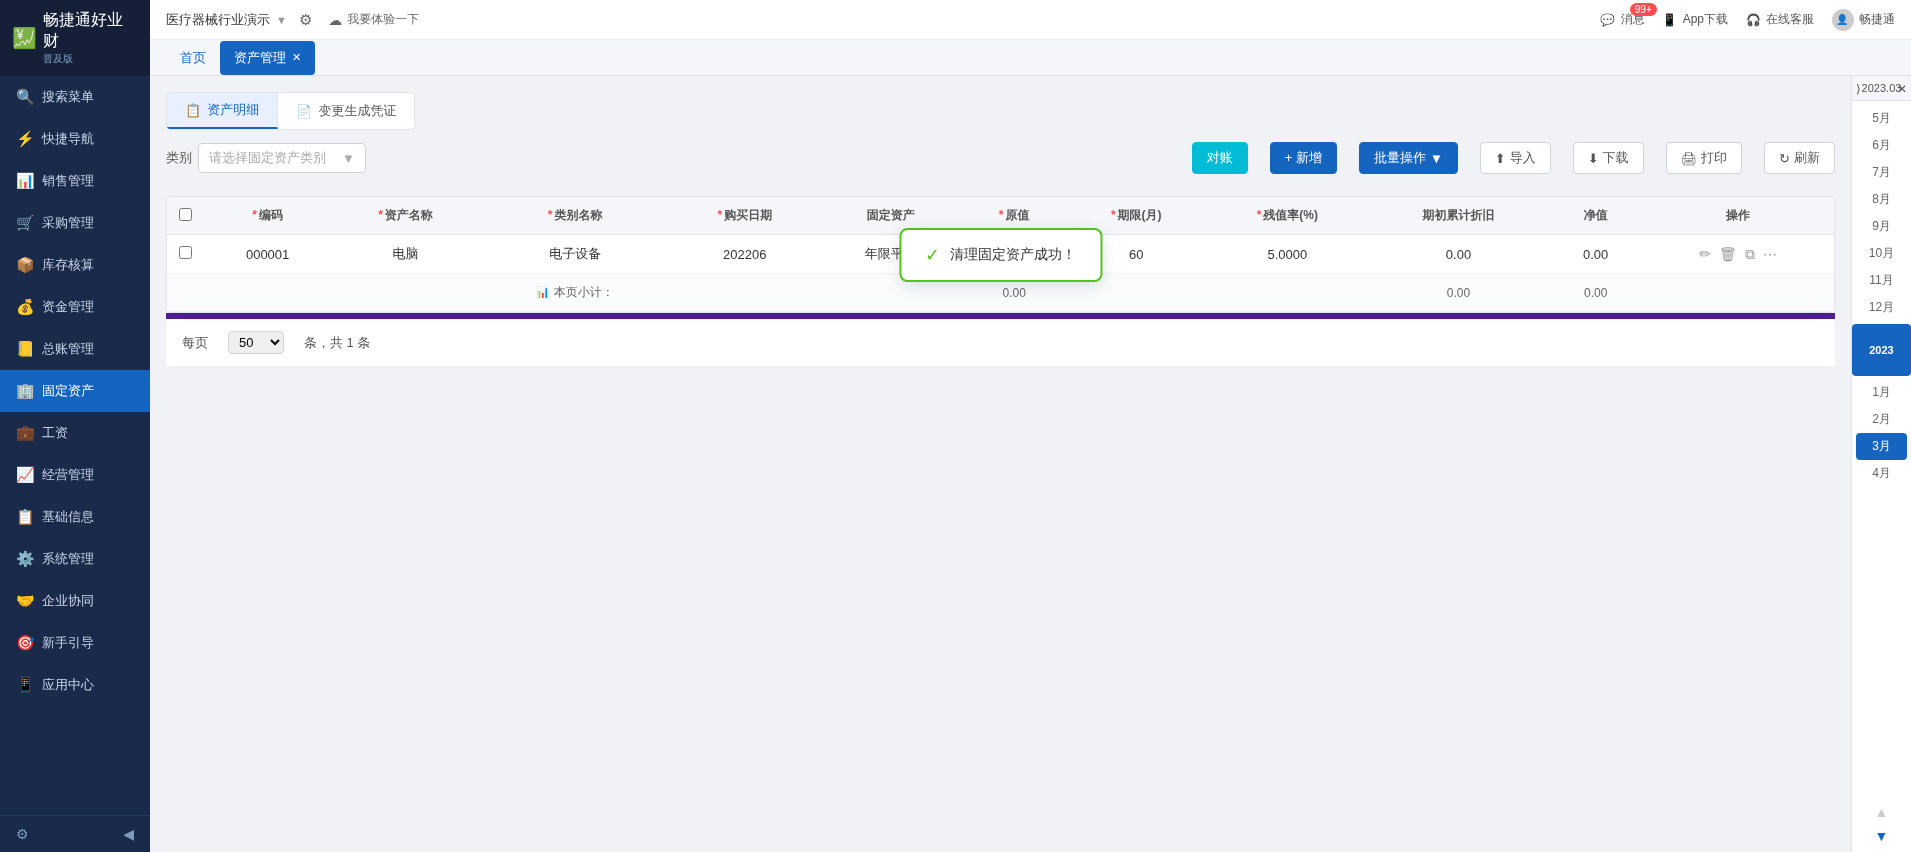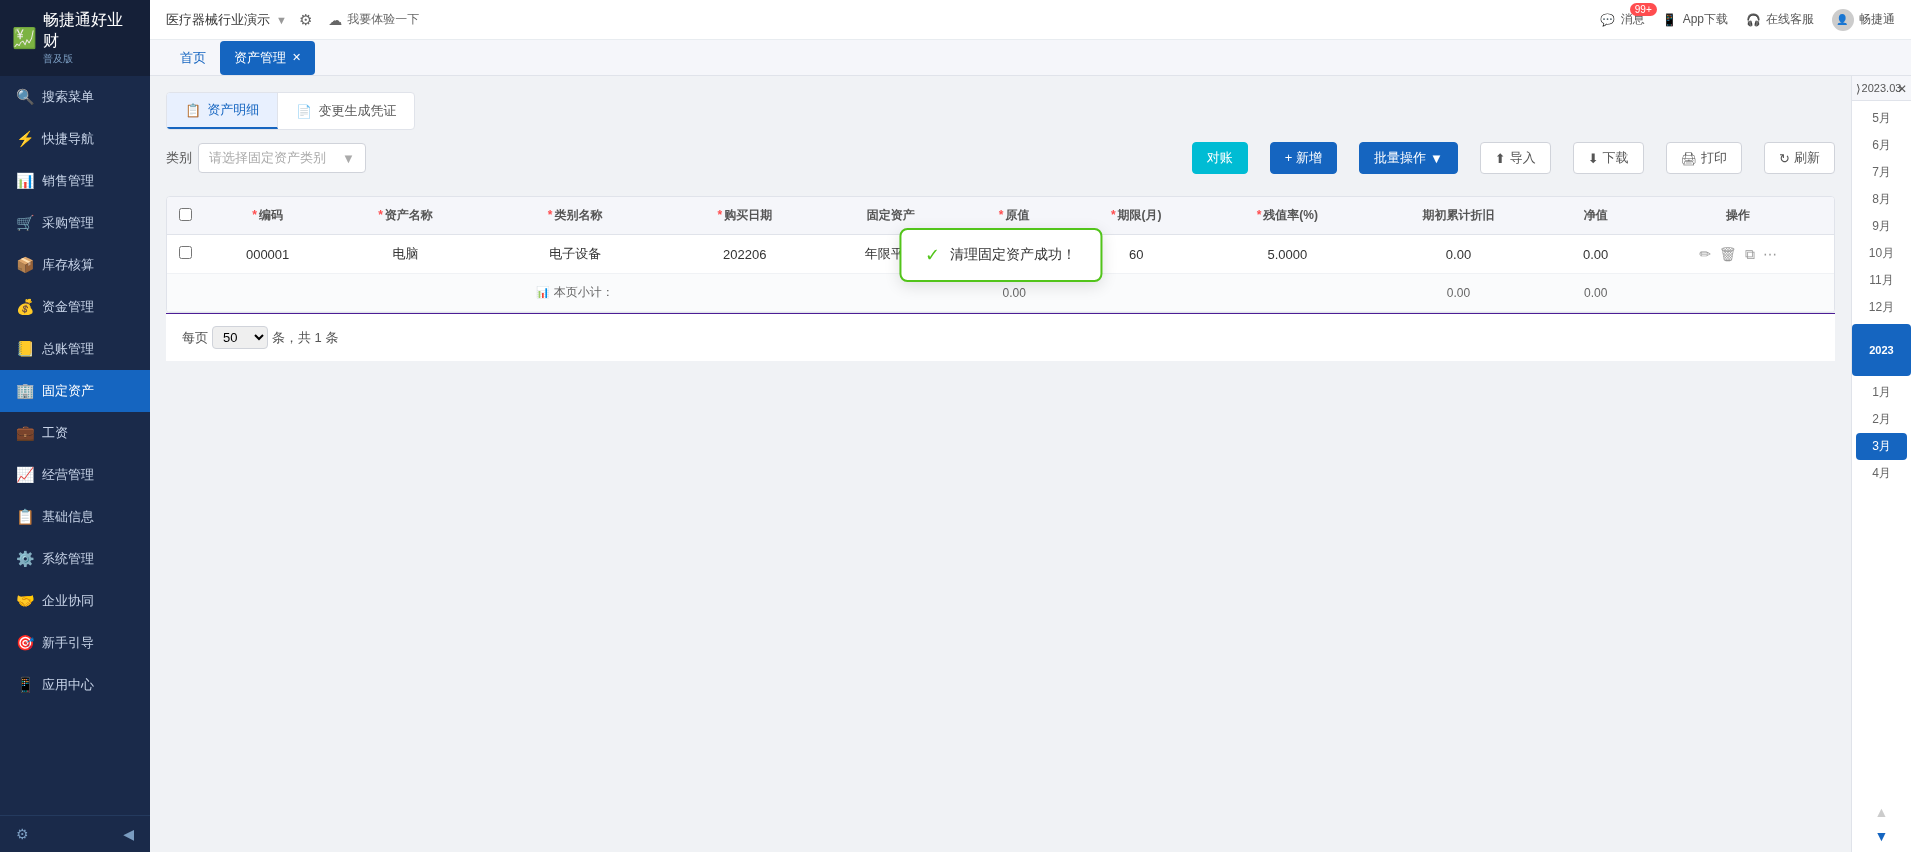--- a/index.html
+++ b/index.html
@@ -79,21 +79,21 @@
 
     
     .action-icons { display: flex; gap: 8px; justify-content: center; }
     .action-icon { font-size: 14px; cursor: pointer; color: #999; }
 
     
     .toast { position: absolute; left: 50%; top: 50%; transform: translate(-50%, -50%); background: #fff; border: 2px solid #52c41a; border-radius: 8px; padding: 14px 24px; display: flex; align-items: center; gap: 10px; font-size: 14px; color: #333; box-shadow: 0 4px 16px rgba(0,0,0,0.12); z-index: 100; white-space: nowrap; }
     .toast-check { color: #52c41a; font-size: 18px; }
 
     
-    .pagination { padding: 12px 16px; display: flex; align-items: center; gap: 4px; font-size: 13px; color: #555; background: #fff; border-top: 1px solid #4c1d95; }
+    .pagination { padding: 12px 16px; display: flex; align-items: center; gap: 20px; font-size: 13px; color: #555; background: #fff; border-top: 6px solid #4c1d95; }
     .pagination select { border: 1px solid #d0d3da; border-radius: 4px; padding: 2px 6px; font-size: 13px; }
 
     
     .timeline-panel { width: 60px; background: #fff; border-left: 1px solid #e0e3ea; display: flex; flex-direction: column; align-items: center; overflow: hidden; flex-shrink: 0; position: relative; }
     .timeline-header { width: 100%; background: #f5f6fa; border-bottom: 1px solid #e0e3ea; padding: 6px 0; text-align: center; font-size: 11px; color: #555; }
     .timeline-items { flex: 1; overflow-y: auto; width: 100%; display: flex; flex-direction: column; align-items: center; padding-top: 4px; }
     .timeline-items::-webkit-scrollbar { width: 0; }
     .timeline-month { width: 100%; text-align: center; padding: 5px 0; font-size: 12px; color: #666; cursor: pointer; }
     .timeline-month.current { background: #1565c0; color: #fff; border-radius: 4px; margin: 0 4px; width: calc(100% - 8px); text-align: center; }
     .timeline-month.year-label { font-weight: bold; color: #333; font-size: 11px; background: none; }

